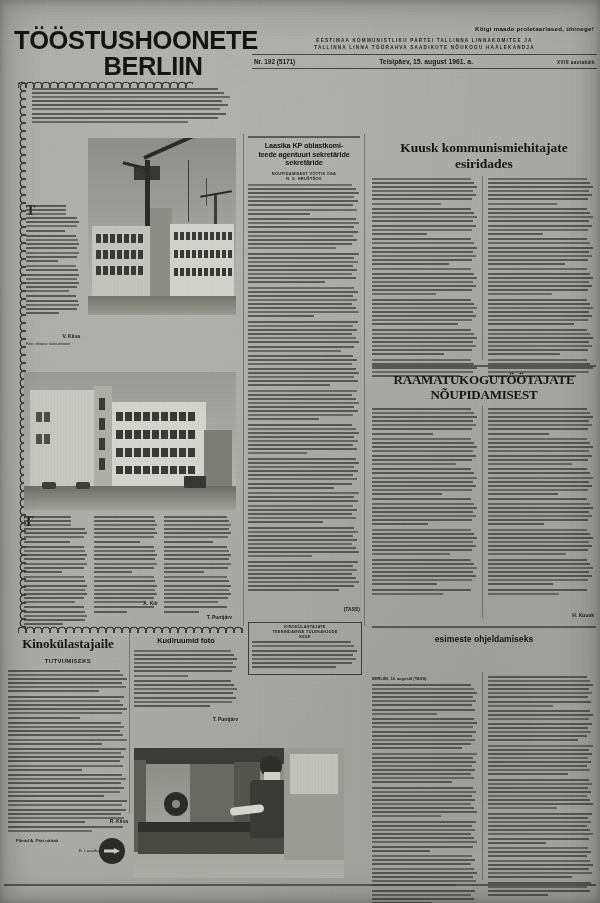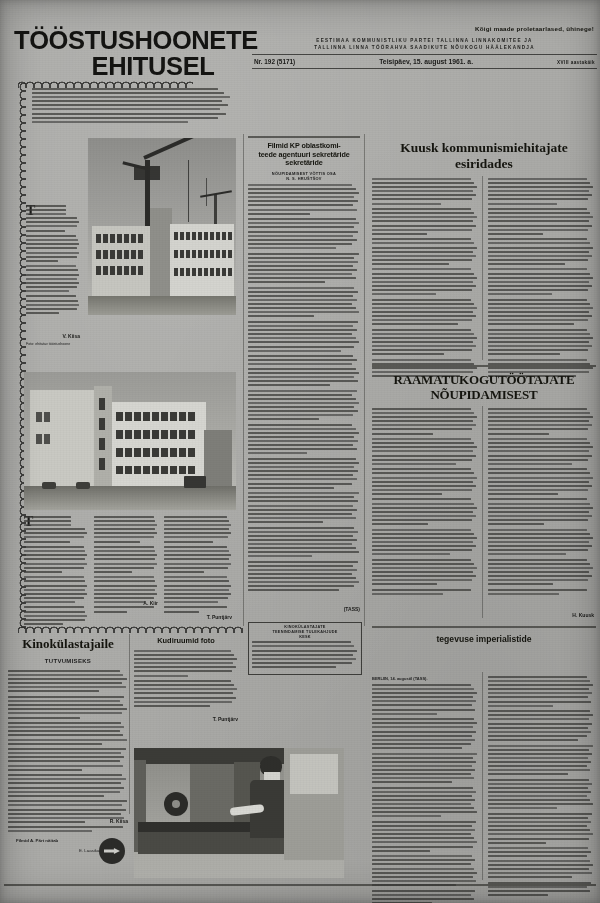--- a/index.html
+++ b/index.html
@@ -138,21 +138,21 @@
       <span>Nr. 192 (5171)</span>
       <span class="mid">Teisipäev, 15. august 1961. a.</span>
       <span class="vol">XVIII aastakäik</span>
     </div>
     <div class="mh-rule"></div>
   </div>
 
   <div id="feature">
     <div id="feat-title">
       <div id="feat-t1">TÖÖSTUSHOONETE</div>
-      <div id="feat-t2">EHITUSEL</div>
+      <div id="feat-t2">BERLIIN</div>
     </div>
   </div>
 
   <div class="wavy" style="position:absolute;left:18px;top:79px;width:175px;"></div>
   <div class="wavy-v" style="left:17px;top:83px;height:545px;"></div>
   <div class="wavy" style="position:absolute;left:18px;top:624px;width:225px;"></div>
 
   <div id="feat-intro" style="position:absolute;left:32px;top:88px;width:200px;">
       <div class="para">
         <span class="tl" style="width: 93%;"></span>
@@ -576,21 +576,21 @@
     <div style="position:absolute;left:96px;top:58px;width:34px;height:8px;background:#d8d8d3;border-radius:4px;transform:rotate(-7deg);"></div>
     <div class="ph-dark" style="left:150px;top:0;width:60px;height:112px;background:#9d9d97;"></div>
     <div class="ph-dark" style="left:156px;top:6px;width:48px;height:40px;background:#c3c3bd;"></div>
   </div>
 
   <div class="vrule" style="left:243px;top:134px;height:492px;"></div>
   <div class="vrule" style="left:364px;top:134px;height:492px;"></div>
   <div class="hrule thick" style="left:248px;top:136px;width:112px;"></div>
 
   <div class="hl-sans" style="position:absolute;left:248px;top:142px;width:112px;font-size:7.2px;line-height:8.6px;letter-spacing:-.1px;">
-    <div>Filmid KP oblastkomi-</div>
+    <div>Laasika KP oblastkomi-</div>
     <div>teede agentuuri sekretäride</div>
     <div>sekretäride</div>
   </div>
   <div class="kicker" style="position:absolute;left:248px;top:171px;width:112px;font-size:3.9px;line-height:5px;">
     <div>NÕUPIDAMISEST VÕTTIS OSA</div>
     <div>N. S. HRUŠTŠOV</div>
   </div>
   <div id="ukraine-body" style="position:absolute;left:248px;top:184px;width:112px;">
       <div class="para">
         <span class="tl s" style="width: 93%;"></span>
@@ -989,21 +989,21 @@
       <div class="para">
         <span class="tl" style="width: 93%;"></span>
         <span class="tl s" style="width: 67%;"></span>
       </div>
     </div>
   <div class="vrule" style="left:482px;top:406px;height:212px;"></div>
   <div class="byline" style="position:absolute;left:488px;top:612px;width:106px;">H. Kuusk</div>
   <div class="hrule thick" style="left:372px;top:626px;width:224px;"></div>
 
   <div class="hl-sans" style="position:absolute;left:372px;top:634px;width:224px;font-size:8.6px;line-height:11.5px;">
-    <div>tegevuse imperialistide</div>
+    <div>esimeste ohjeldamiseks</div>
   </div>
   <div class="cap" style="position:absolute;left:372px;top:676px;width:106px;font-weight:bold;font-size:4px;">BERLIIN, 14. augustil (TASS).</div>
   <div id="imp-col1" style="position:absolute;left:372px;top:684px;width:106px;">
       <div class="para">
         <span class="tl" style="width: 93%;"></span>
         <span class="tl s" style="width: 96%;"></span>
         <span class="tl" style="width: 99%;"></span>
         <span class="tl" style="width: 95%;"></span>
         <span class="tl s" style="width: 98%;"></span>
         <span class="tl" style="width: 94%;"></span>

